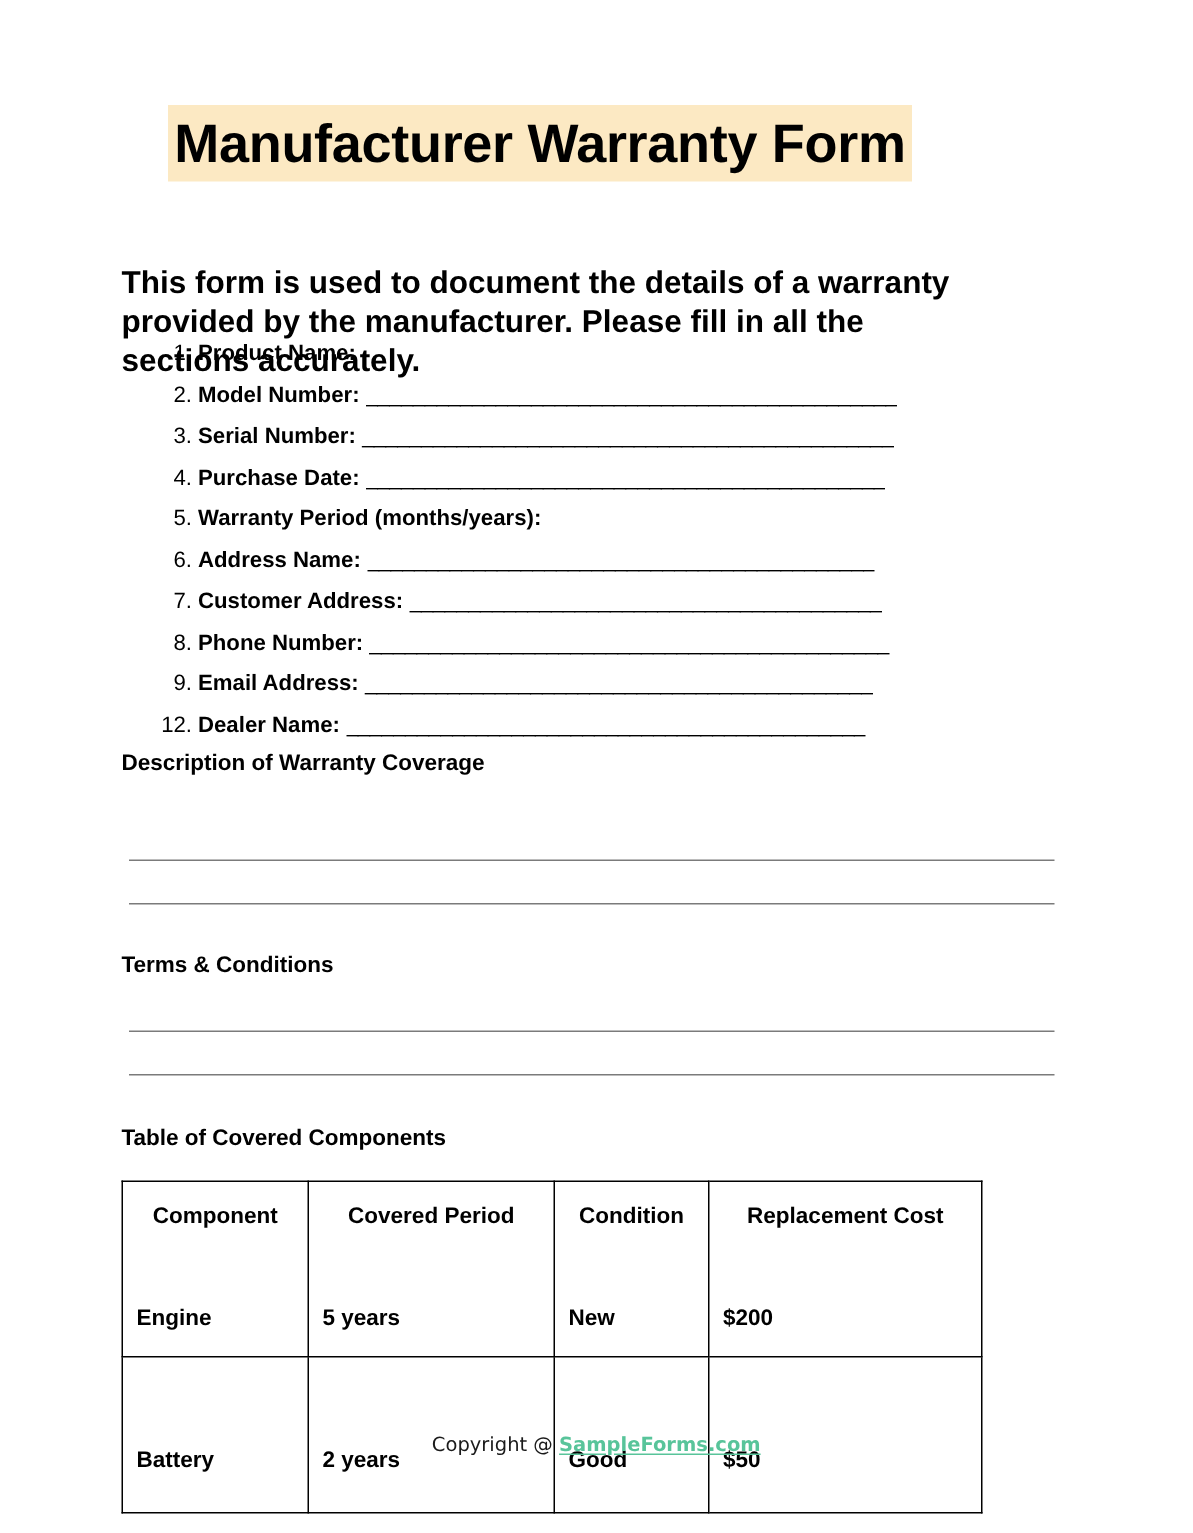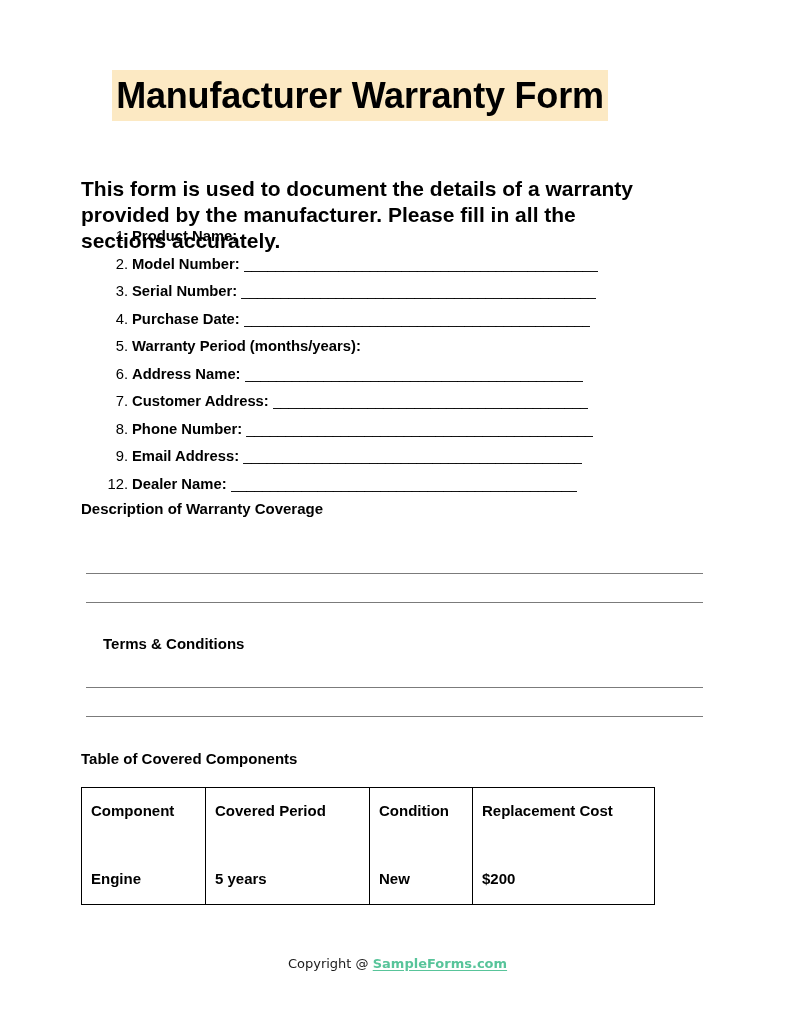--- a/index.html
+++ b/index.html
@@ -98,21 +98,21 @@
 
   
   .section-head {
     position: absolute;
     left: 81px;
     font-size: 15px;
     font-weight: bold;
     color: #000;
   }
   #head-desc { top: 500px; }
-  #head-terms { top: 635px; margin-left: 22px; }
+  #head-terms { top: 635px; }
   #head-table { top: 750px; }
 
   
   .rule {
     position: absolute;
     left: 86px;
     width: 617px;
     height: 0;
     border: 0;
     border-top: 1px solid #7b7b7b;
@@ -139,21 +139,21 @@
     vertical-align: top;
   }
   .col-comp   { width: 124px; }
   .col-cov    { width: 164px; }
   .col-cond   { width: 103px; }
   .col-cost   { width: 182px; }
 
   .cell-inner { padding: 12px 9px 14px 9px; }
   .hdr-line {
     font-weight: bold;
-    text-align: left;
+    text-align: center;
     line-height: 22px;
     margin-bottom: 19px;
   }
   .body-line {
     font-weight: bold;
     text-align: left;
     line-height: 22px;
     margin-top: 46px;
   }
   .row2 .cell-inner {
@@ -277,20 +277,42 @@
             <div class="body-line">New</div>
           </div>
         </td>
         <td>
           <div class="cell-inner">
             <div class="hdr-line">Replacement Cost</div>
             <div class="body-line">$200</div>
           </div>
         </td>
       </tr>
+      <tr class="row2">
+        <td>
+          <div class="cell-inner">
+            <div class="body-line">Battery</div>
+          </div>
+        </td>
+        <td>
+          <div class="cell-inner">
+            <div class="body-line">2 years</div>
+          </div>
+        </td>
+        <td>
+          <div class="cell-inner">
+            <div class="body-line">Good</div>
+          </div>
+        </td>
+        <td>
+          <div class="cell-inner">
+            <div class="body-line">$50</div>
+          </div>
+        </td>
+      </tr>
     </tbody>
   </table>
 
   <div class="footer">
     <span>Copyright @ </span><span class="brand">SampleForms.com</span>
   </div>
 
 </div>
 
 </body></html>

